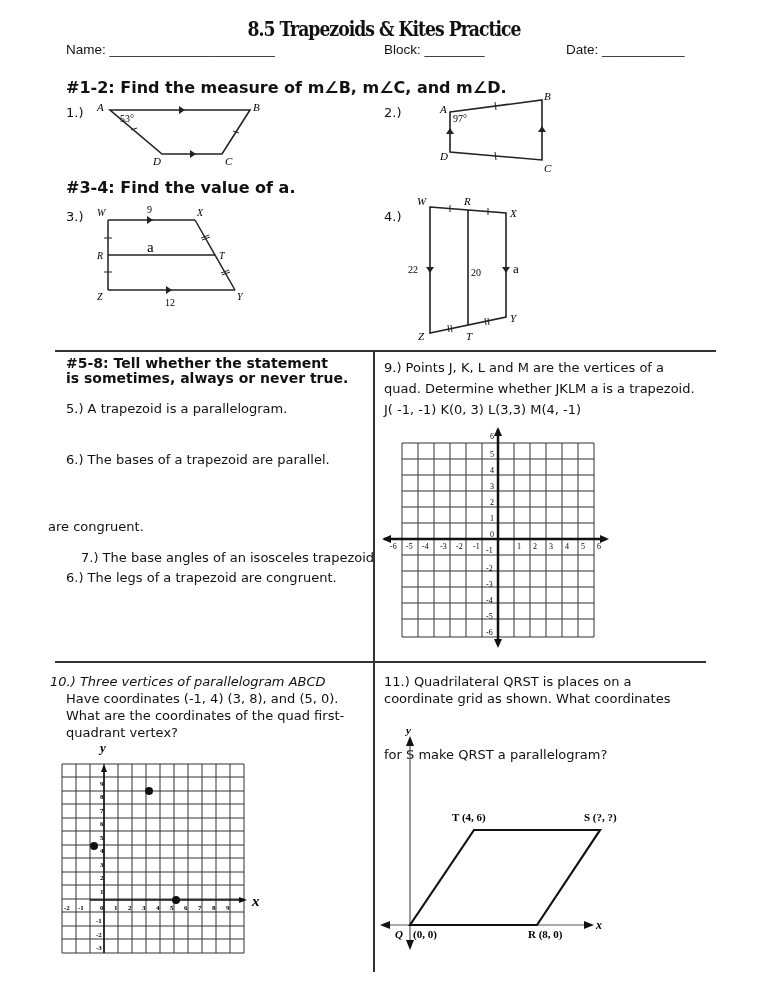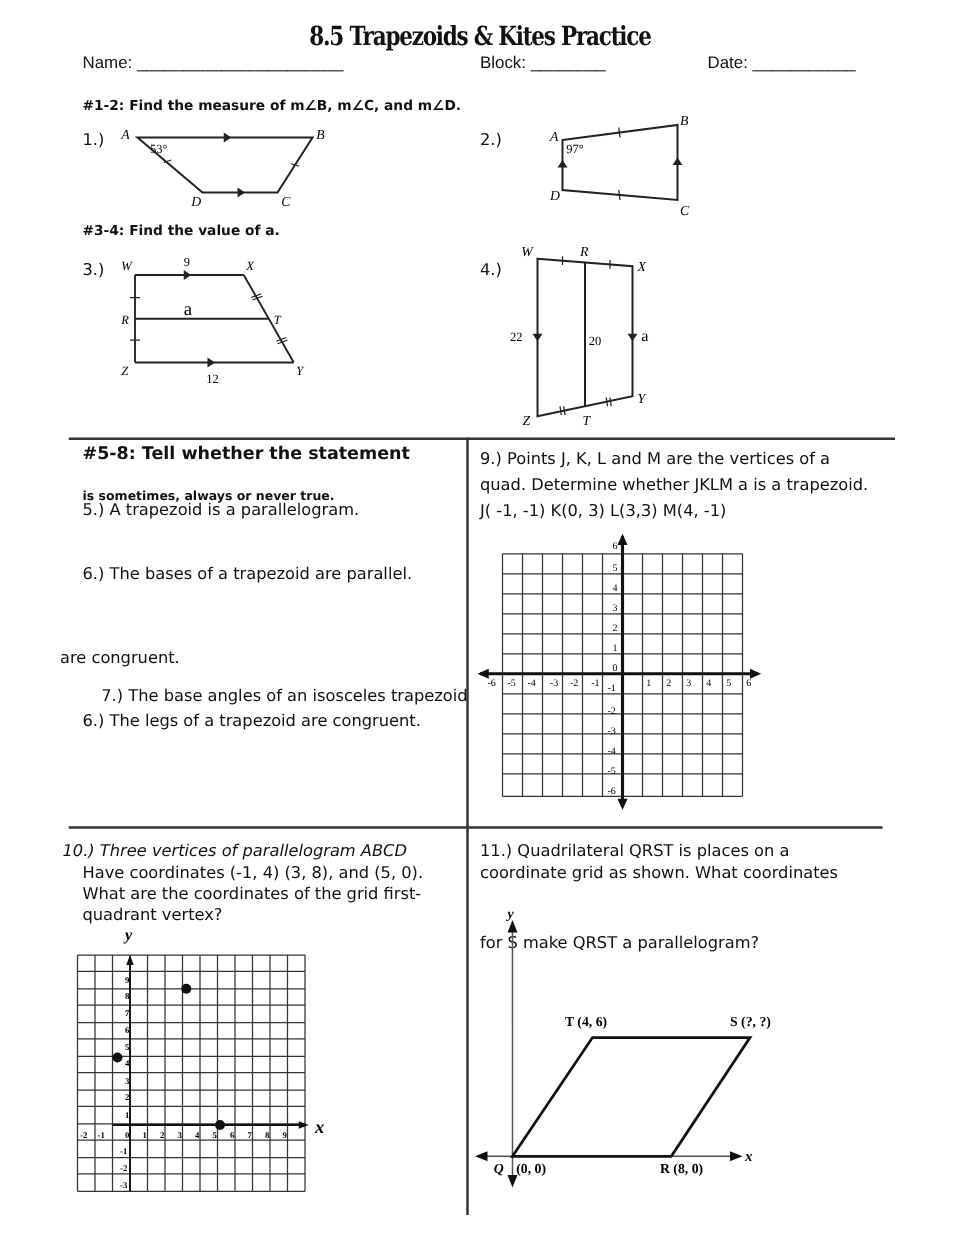--- a/index.html
+++ b/index.html
@@ -1,20 +1,20 @@
 <!DOCTYPE html>
 <html><head>
 <meta charset="utf-8">
 <style>
   html, body { margin:0; padding:0; background:#ffffff; }
   body { width:768px; height:994px; position:relative; overflow:hidden; font-family:"DejaVu Sans", sans-serif; color:#111; }
   .abs { position:absolute; }
   .title { left:0; width:768px; top:16px; text-align:center; font-family:"DejaVu Serif", serif; font-weight:bold; font-size:21px; letter-spacing:-1.2px; transform:scaleX(0.82); transform-origin:center; }
   .hdr { font-size:13.5px; font-family:"Liberation Sans", sans-serif; }
-  .bold { font-weight:bold; font-size:11px; font-family:"DejaVu Sans", sans-serif; }
+  .bold { font-weight:bold; font-size:16px; font-family:"DejaVu Sans", sans-serif; }
   .txt { font-size:13px; font-family:"DejaVu Sans", sans-serif; line-height:18px; }
   .rule { background:#333; }
   svg text { font-family:"Liberation Serif", serif; }
 </style>
 </head>
 <body>
 
 <div class="abs title">8.5 Trapezoids &amp; Kites Practice</div>
 
 <div class="abs hdr" style="left:66px;top:42px;">Name: ______________________</div>
@@ -100,21 +100,21 @@
   <text x="8" y="78" font-size="10" font-family="DejaVu Sans, sans-serif">22</text>
   <text x="71" y="81" font-size="10" font-family="DejaVu Sans, sans-serif">20</text>
   <text x="113" y="78" font-size="13" font-family="DejaVu Sans, sans-serif">a</text>
 </svg>
 
 <div class="abs rule" style="left:55px;top:350px;width:661px;height:2px;"></div>
 <div class="abs rule" style="left:373px;top:350px;width:2px;height:622px;"></div>
 <div class="abs rule" style="left:55px;top:661px;width:651px;height:2px;"></div>
 
 <div class="abs bold" style="left:66px;top:355px;font-size:14px;">#5-8:  Tell whether the statement</div>
-<div class="abs bold" style="left:66px;top:392px;font-size:10px;">is sometimes, always or never true.</div>
+<div class="abs bold" style="left:66px;top:370px;font-size:14px;">is sometimes, always or never true.</div>
 <div class="abs txt" style="left:66px;top:400px;">5.)  A trapezoid is a parallelogram.</div>
 <div class="abs txt" style="left:66px;top:451px;">6.)  The bases of a trapezoid are parallel.</div>
 <div class="abs txt" style="left:81px;top:501px;margin-top:48px;">7.)  The base angles of an isosceles trapezoid</div>
 <div class="abs txt" style="left:48px;top:518px;">are congruent.</div>
 <div class="abs txt" style="left:66px;top:569px;">6.)  The legs of a trapezoid are congruent.</div>
 
 <div class="abs txt" style="left:384px;top:358px;line-height:20px;">9.)   Points J, K, L and M are the vertices of a</div>
 <div class="abs txt" style="left:384px;top:379px;line-height:20px;">quad.  Determine whether JKLM a is a trapezoid.</div>
 <div class="abs txt" style="left:384px;top:400px;line-height:20px;">J( -1, -1)   K(0, 3)   L(3,3)  M(4, -1)</div>
 
@@ -175,21 +175,21 @@
     <text x="106" y="146">-2</text>
       <text x="106" y="162">-3</text>
     <text x="106" y="178">-4</text>
       <text x="106" y="194">-5</text>
     <text x="106" y="210">-6</text>
   </g>
 </svg>
 
 <div class="abs txt" style="left:50px;top:673px;font-style:italic;">10.)  Three vertices of parallelogram ABCD</div>
 <div class="abs txt" style="left:66px;top:690px;">Have coordinates (-1, 4) (3, 8), and (5, 0).</div>
-<div class="abs txt" style="left:66px;top:707px;">What are the coordinates of the grid first-</div>
+<div class="abs txt" style="left:66px;top:707px;">What are the coordinates of the quad first-</div>
 <div class="abs txt" style="left:66px;top:724px;">quadrant vertex?</div>
 
 <svg class="abs" style="left:55px;top:740px;" width="210" height="220">
   <text x="45" y="12" font-size="13" font-weight="bold" font-style="italic">y</text>
   <g stroke="#333" stroke-width="1">
     <line x1="7" y1="24" x2="7" y2="213"></line>
       <line x1="21" y1="24" x2="21" y2="213"></line>
       <line x1="35" y1="24" x2="35" y2="213"></line>
     <line x1="49" y1="24" x2="49" y2="213"></line>
       <line x1="63" y1="24" x2="63" y2="213"></line>

